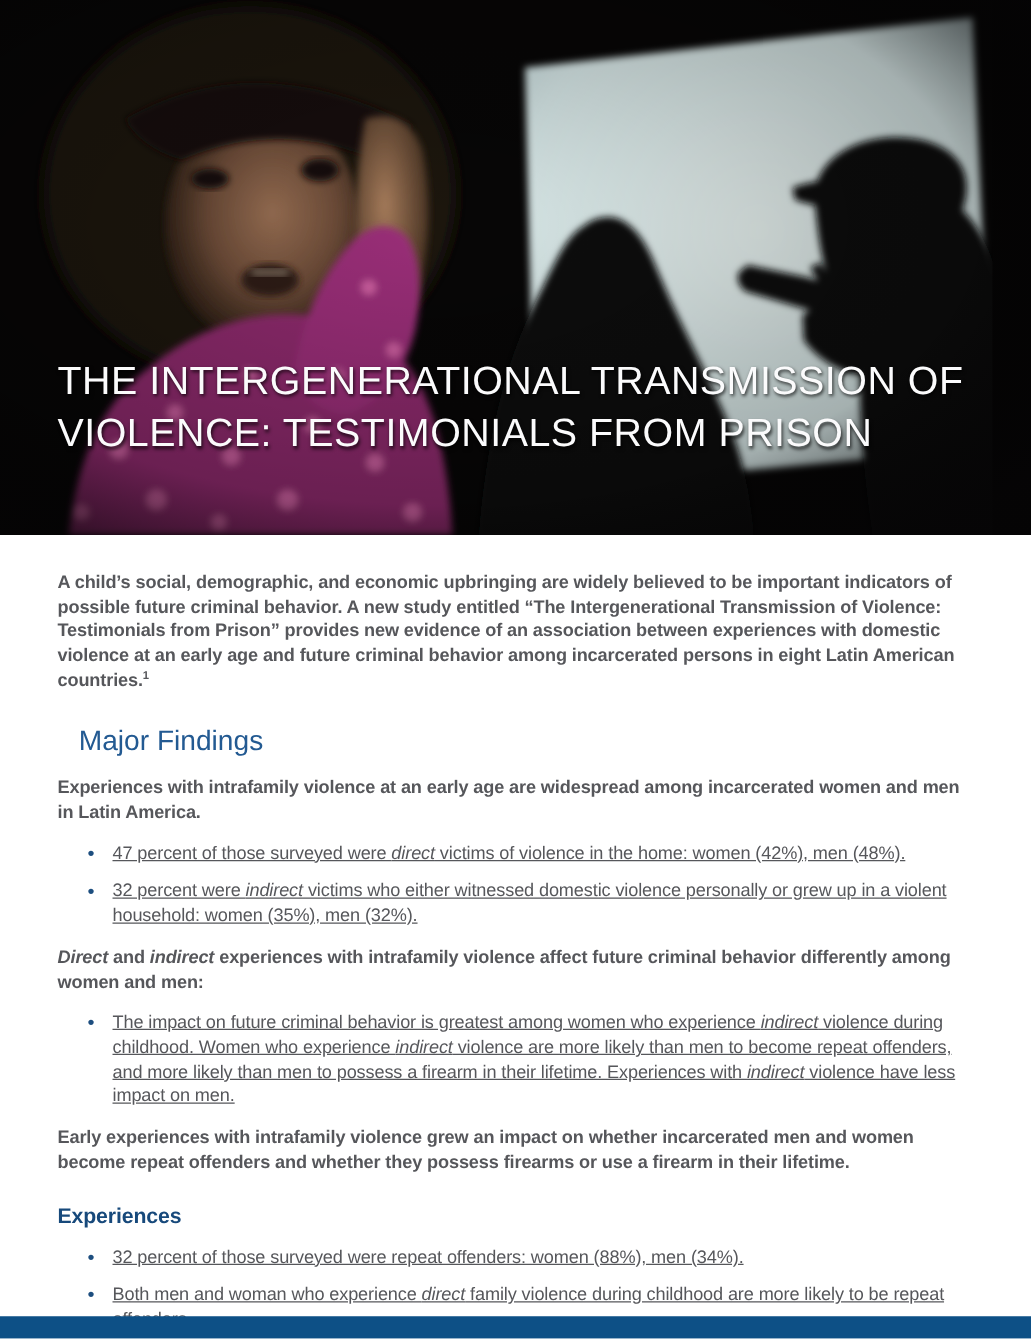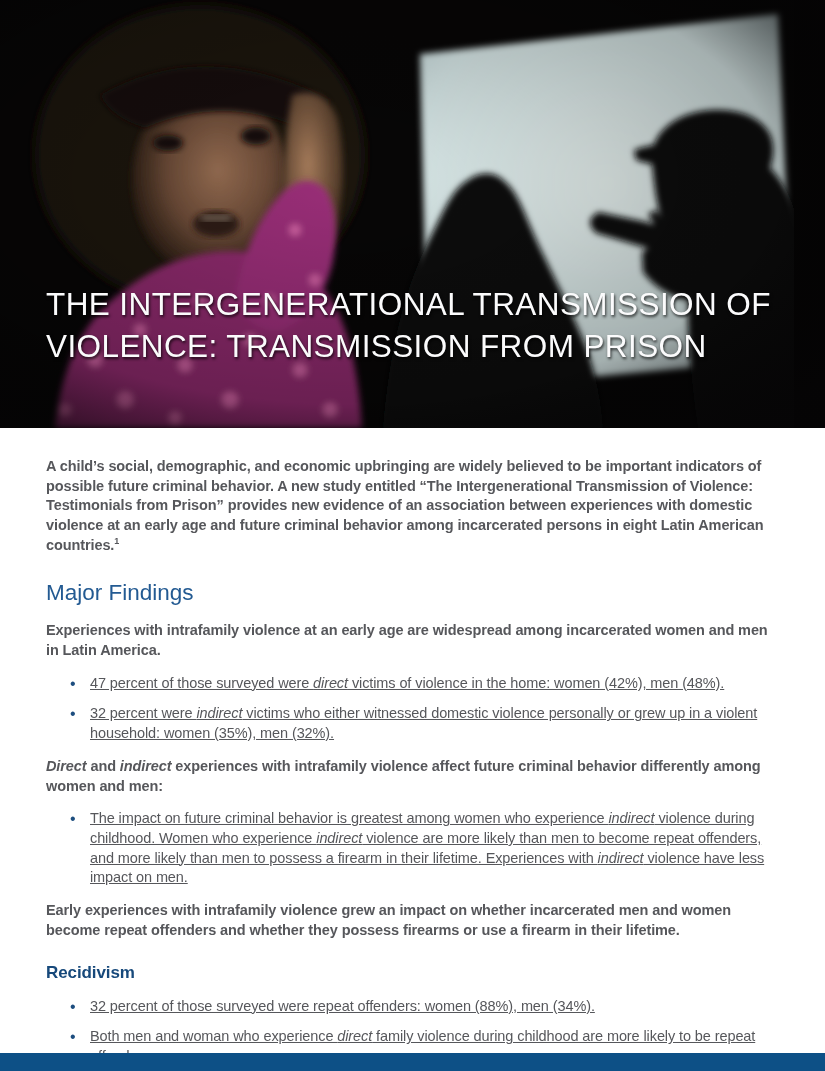--- a/index.html
+++ b/index.html
@@ -17,21 +17,21 @@
   }
   
   .content {
     position:absolute; top:427px; left:0; width:825px;
     padding:30px 46px 0 46px; box-sizing:border-box;
     color:#56575b; font-size:14.5px; line-height:1.36; letter-spacing:-0.1px;
   }
   .content p { margin:0 0 13px 0;font-weight:bold; }
   .content h2 {
     color:#235a92; font-size:22.5px; font-weight:400; letter-spacing:0;
-    margin:22px 0 13px 0;
+    margin:22px 0 13px 17px;
   }
   .content h3 {
     color:#17497b; font-size:17px; font-weight:700; margin:20px 0 13px 0;
   }
   ul { list-style:none; margin:0 0 13px 0; padding:0 0 0 44px;text-decoration:underline; }
   li { position:relative; margin:0 0 11px 0; }
   li::before {
     content:"\2022"; position:absolute; left:-20px; top:-1px;
     color:#1d4e7f; font-size:16px;
   }
@@ -132,21 +132,21 @@
           <circle cx="65" cy="410" r="6"></circle>
             <circle cx="175" cy="418" r="6"></circle>
         </g>
       </g>
 
       <rect x="0" y="0" width="825" height="428" fill="url(#vignette)"></rect>
     </svg>
 
     <div class="hero-title">
       <div>THE INTERGENERATIONAL TRANSMISSION OF</div>
-      <div>VIOLENCE: TRANSMISSION FROM PRISON</div>
+      <div>VIOLENCE: TESTIMONIALS FROM PRISON</div>
     </div>
   </div>
 
   <div class="content">
 
     <p>A child’s social, demographic, and economic upbringing are widely believed to be important indicators of possible future criminal behavior. A new study entitled “The Intergenerational Transmission of Violence: Testimonials from Prison” provides new evidence of an association between experiences with domestic violence at an early age and future criminal behavior among incarcerated persons in eight Latin American countries.<sup>1</sup></p>
 
     <h2>Major Findings</h2>
 
     <p>Experiences with intrafamily violence at an early age are widespread among incarcerated women and men in Latin America.</p>
@@ -157,21 +157,21 @@
     </ul>
 
     <p><em>Direct</em> and <em>indirect</em> experiences with intrafamily violence affect future criminal behavior differently among women and men:</p>
 
     <ul>
       <li>The impact on future criminal behavior is greatest among women who experience <em>indirect</em> violence during childhood. Women who experience <em>indirect</em> violence are more likely than men to become repeat offenders, and more likely than men to possess a firearm in their lifetime. Experiences with <em>indirect</em> violence have less impact on men.</li>
     </ul>
 
     <p>Early experiences with intrafamily violence grew an impact on whether incarcerated men and women become repeat offenders and whether they possess firearms or use a firearm in their lifetime.</p>
 
-    <h3>Recidivism</h3>
+    <h3>Experiences</h3>
 
     <ul>
       <li>32 percent of those surveyed were repeat offenders: women (88%), men (34%).</li>
       <li>Both men and woman who experience <em>direct</em> family violence during childhood are more likely to be repeat offenders.</li>
 
     </ul>
 
   </div>
 
   <div class="footer-bar"></div>

